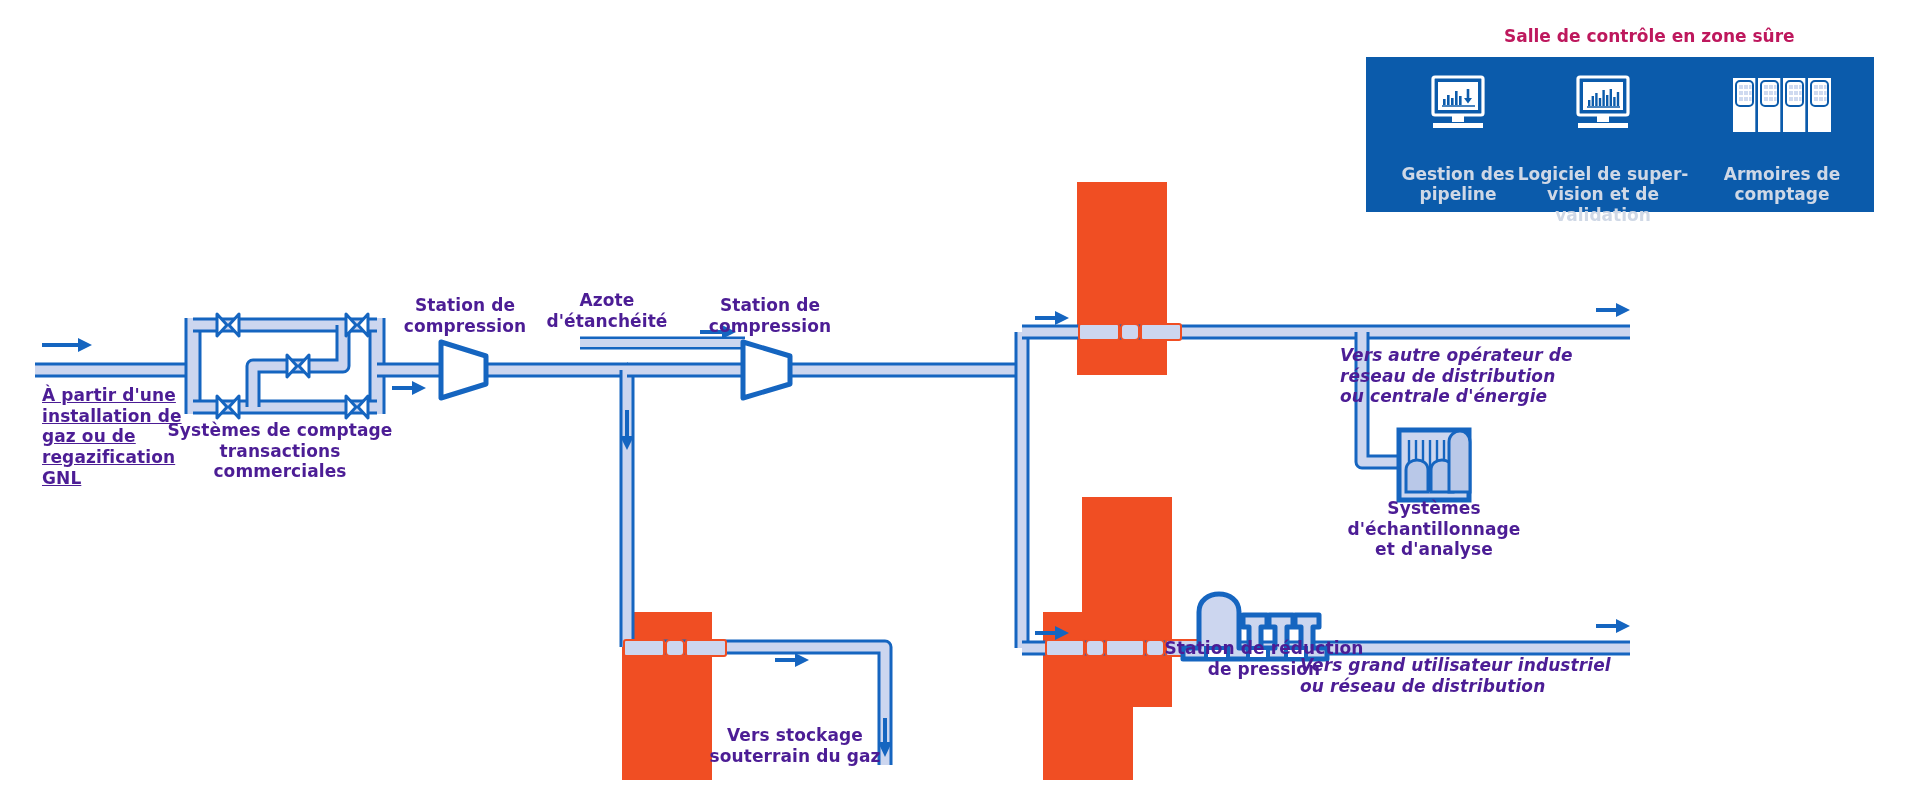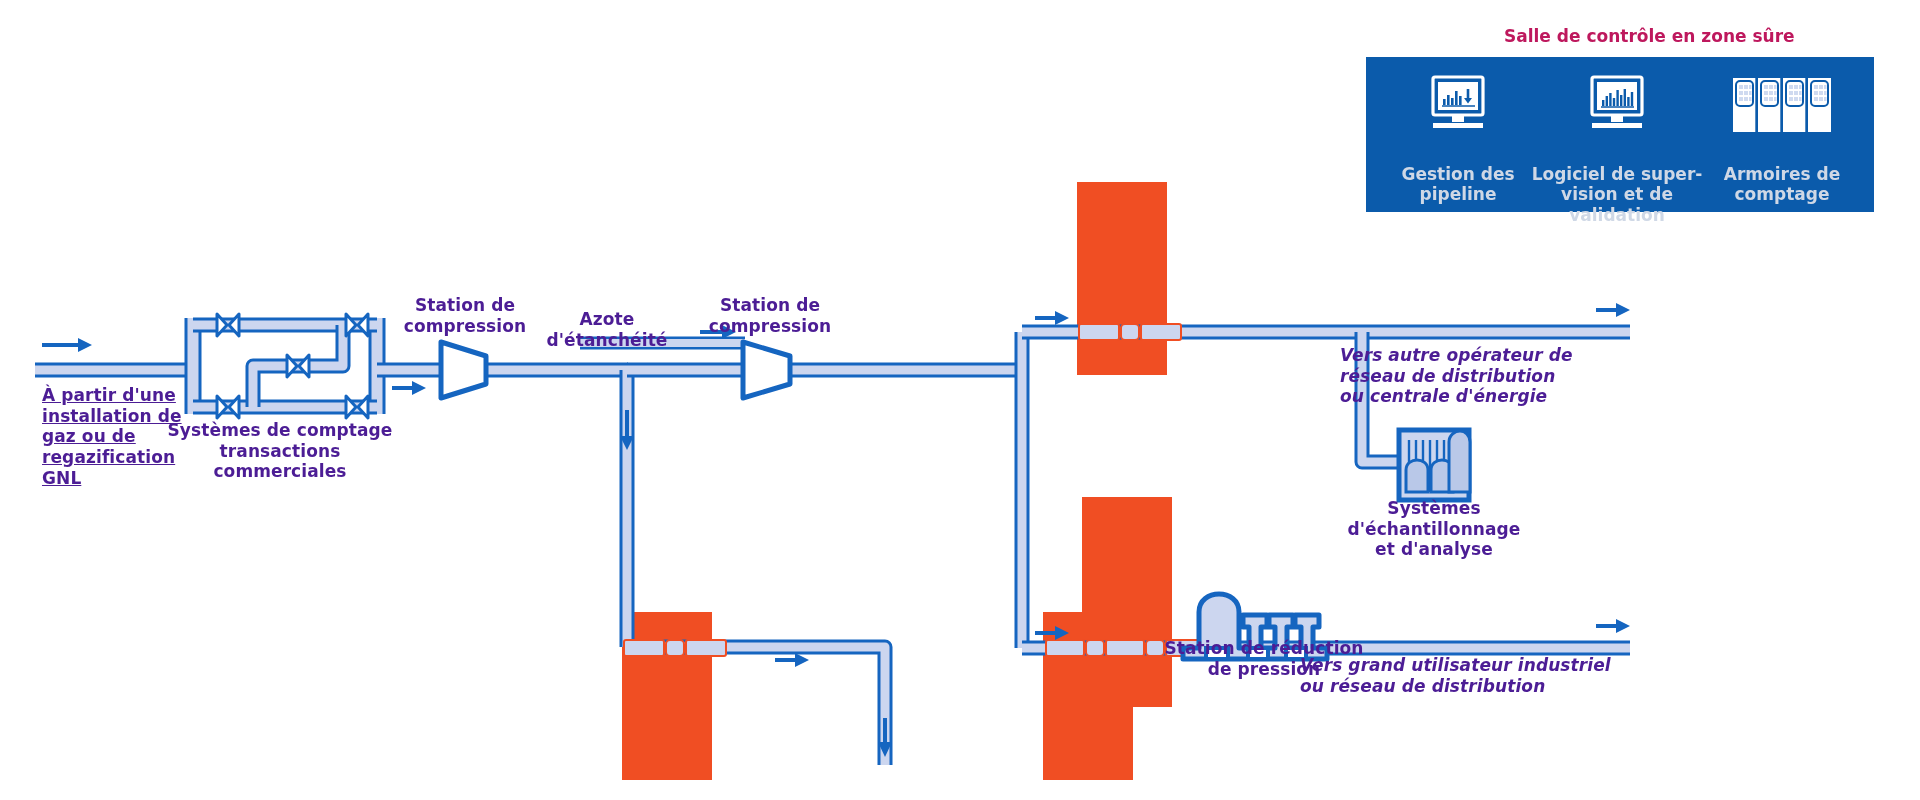--- a/index.html
+++ b/index.html
@@ -309,26 +309,28 @@
 gaz ou de
 regazification
 GNL</div>
 
   <div class="lbl center" style="left:160px; top:420px; width:240px;">Systèmes de comptage
 transactions commerciales</div>
 
   <div class="lbl center" style="left:390px; top:295px; width:150px;">Station de
 compression</div>
 
-  <div class="lbl center" style="left:532px; top:309px; width:150px;">Azote
+  <div class="lbl center" style="left:532px; top:290px; width:150px;">Azote
 d'étanchéité</div>
 
   <div class="lbl center" style="left:690px; top:295px; width:160px;">Station de
 compression</div>
 
+  <div class="lbl center" style="left:700px; top:725px; width:190px;">Vers stockage
+souterrain du gaz</div>
 
   <div class="lbl right" style="left:1340px; top:345px; width:286px;">Vers autre opérateur de
 réseau de distribution
 ou centrale d'énergie</div>
 
   <div class="lbl center" style="left:1334px; top:498px; width:200px;">Systèmes
 d'échantillonnage
 et d'analyse</div>
 
   <div class="lbl center" style="left:1130px; top:638px; width:268px;">Station de réduction
@@ -359,21 +361,21 @@
           <path d="M 44,24 L 48,29.5 L 52,24 Z" fill="#0b5bab"></path>
           <line x1="22" y1="32" x2="55" y2="32" stroke="#0b5bab" stroke-width="1.6"></line>
           <rect x="32" y="41" width="12" height="7" fill="#ffffff"></rect>
           <rect x="13" y="49" width="50" height="5" fill="#ffffff"></rect>
         </svg>
       </div>
       <div class="cap">Gestion des
 pipeline</div>
     </div>
 
-    <div class="panel-item" style="left:146px; top:17px; width:210px;">
+    <div class="panel-item" style="left:132px; top:17px; width:210px;">
       <div class="panel-icon">
         <svg width="76" height="66" viewBox="0 0 76 66">
           <rect x="13" y="3" width="50" height="38" rx="2" fill="none" stroke="#ffffff" stroke-width="3.2"></rect>
           <rect x="18" y="8" width="40" height="28" fill="#ffffff"></rect>
           <g fill="#0b5bab">
             <rect x="23" y="26" width="2.4" height="6"></rect>
             <rect x="26.6" y="22" width="2.4" height="10"></rect>
             <rect x="30.2" y="19" width="2.4" height="13"></rect>
             <rect x="33.8" y="24" width="2.4" height="8"></rect>
             <rect x="37.4" y="16" width="2.4" height="16"></rect>

